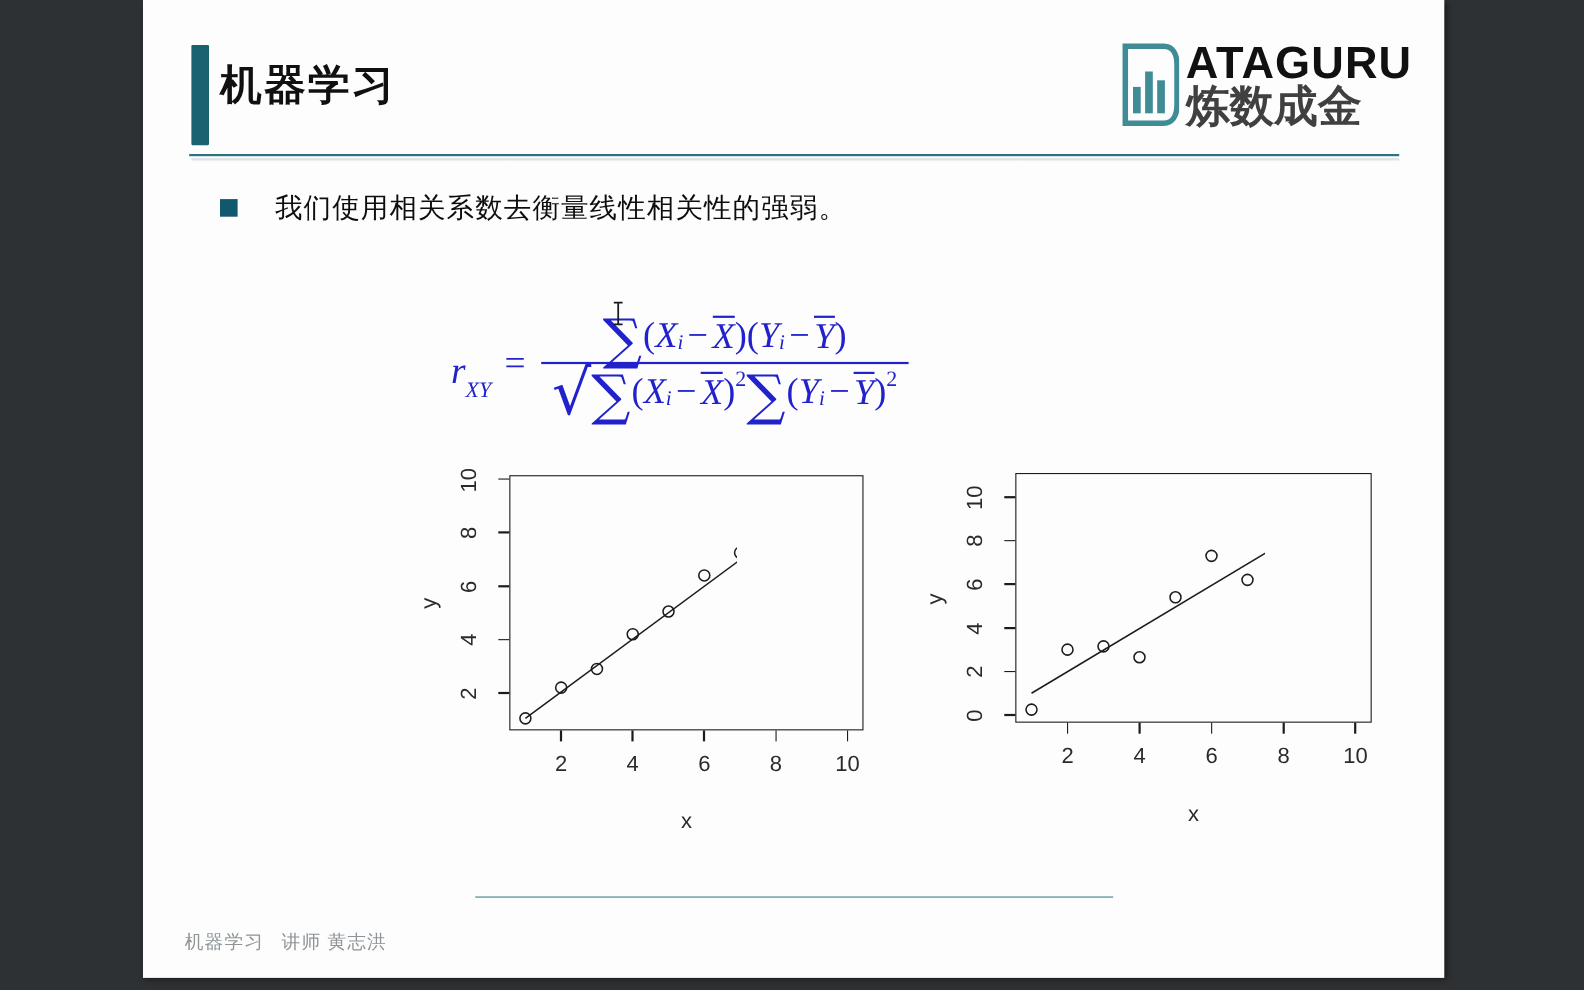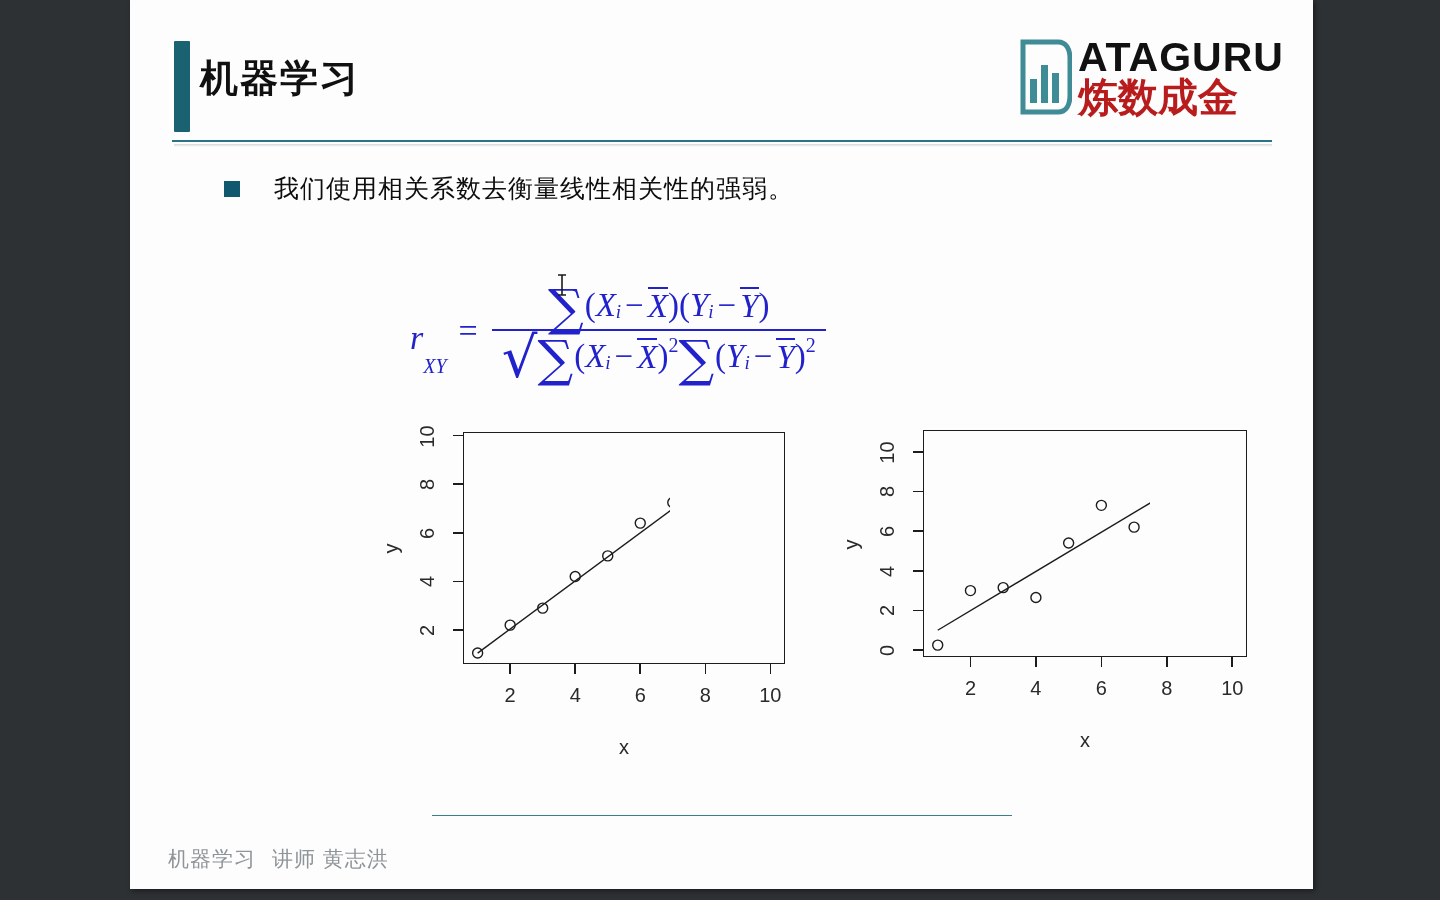--- a/index.html
+++ b/index.html
@@ -94,34 +94,33 @@
     font-size: 41px;
     font-weight: bold;
     color: #111;
     letter-spacing: 1px;
     line-height: 44px;
     font-family: "Liberation Sans", sans-serif;
   }
   #logo-cn {
     font-size: 40px;
     font-weight: bold;
-    color: #b91c1c;
+    color: #404040;
     letter-spacing: 0px;
     line-height: 42px;
     margin-top: -3px;
   }
 
   
   #bullet-row {
     position: absolute;
     left: 70px;
     top: 172px;
     display: flex;
     align-items: center;
-    margin-left: 24px;
   }
   #bullet-square {
     width: 16px;
     height: 16px;
     background: #10586d;
     margin-right: 34px;
     flex: 0 0 auto;
   }
   #bullet-text {
     font-size: 25px;
@@ -145,21 +144,21 @@
     font-size: 34px;
     line-height: 1;
     display: flex;
     align-items: baseline;
   }
   .f-sub {
     font-size: 20px;
     font-style: italic;
     vertical-align: sub;
     position: relative;
-    top: 24px;
+    top: 13px;
     margin-top: 24px;
   }
   .f-eq {
     font-size: 34px;
     margin: 0 14px 0 12px;
   }
   .f-frac {
     display: flex;
     flex-direction: column;
     align-items: center;
@@ -287,21 +286,21 @@
     font-weight: bold;
     color: #2a6b72;
     margin: 0 18px;
     letter-spacing: 0px;
     white-space: nowrap;
   }
   #footer-meta {
     position: absolute;
     left: 38px;
     top: 845px;
-    font-size: 21px;
+    font-size: 17px;
     color: #8e9498;
     letter-spacing: 1px;
     white-space: nowrap;
   }
   #footer-meta .sep { display: inline-block; width: 16px; }
 </style>
 </head>
 <body>
 
 <div id="app">

